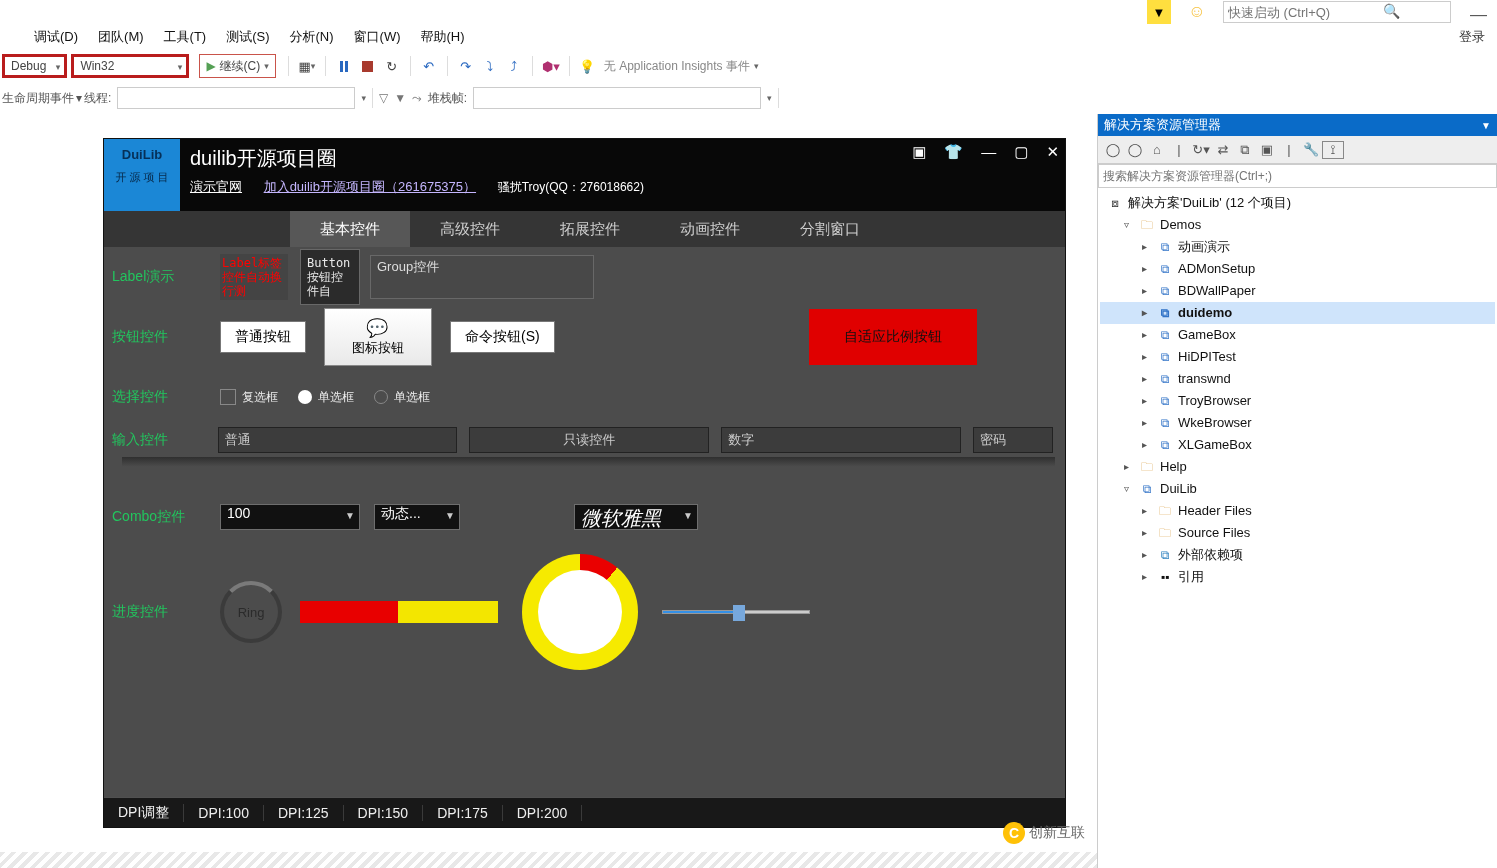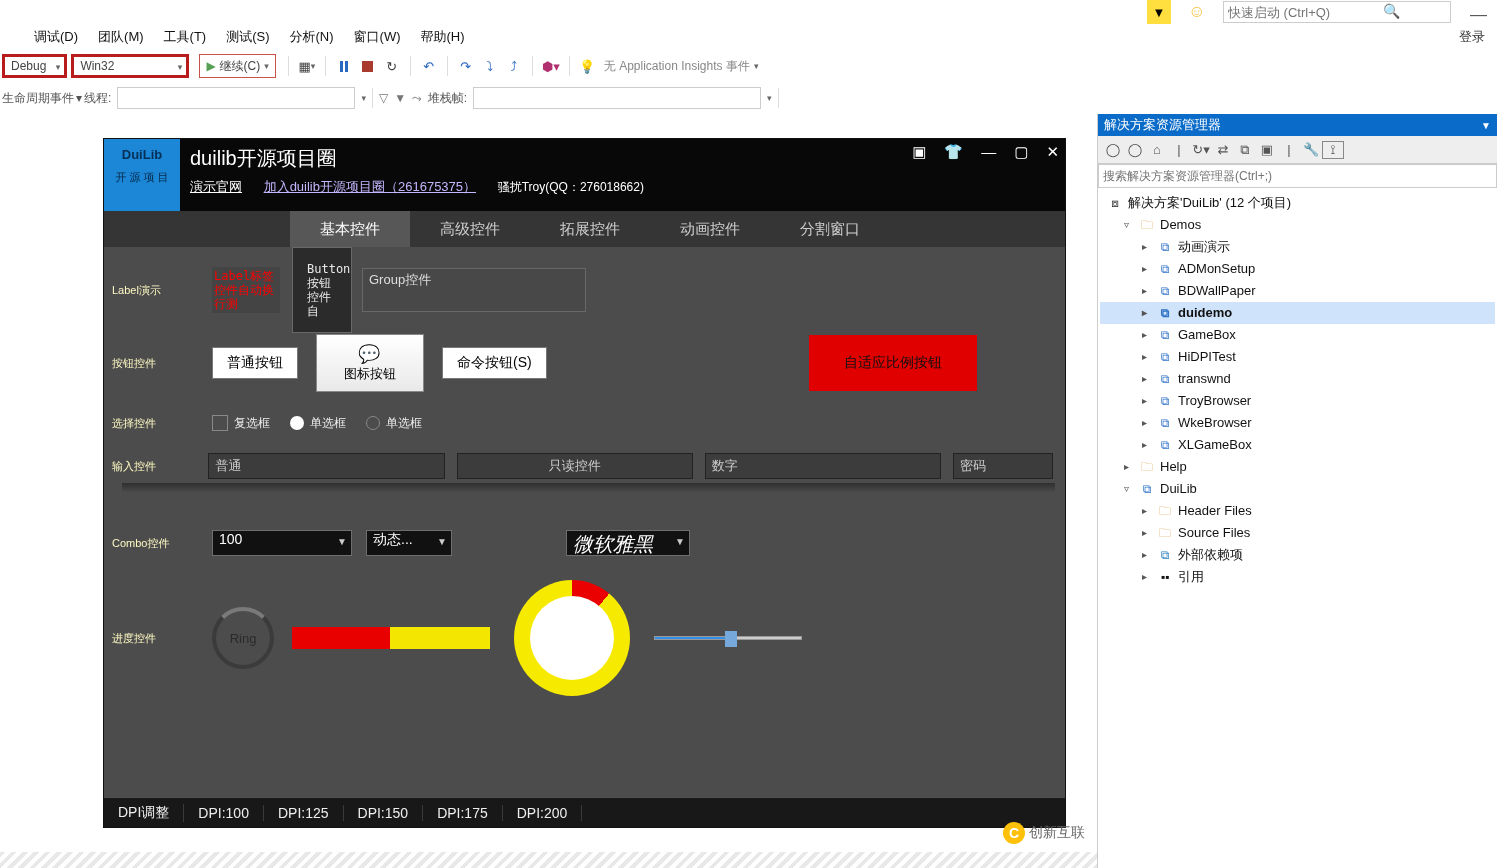--- a/index.html
+++ b/index.html
@@ -56,23 +56,23 @@
   .links .hot{color:#fff;font-size:12px}
   .win-ctrls{position:absolute;right:6px;top:4px;display:flex;gap:18px;color:#fff;font-size:15px}
 
   
   .app-tabs{height:36px;background:#353535;display:flex;padding-left:186px}
   .atab{width:120px;display:flex;align-items:center;justify-content:center;color:#cfcfcf;font-size:15px}
   .atab.active{background:#575757;color:#fff}
 
   .app-body{background:#4c4c4c;height:calc(100% - 72px - 36px - 30px);overflow:hidden;padding:0;color:#fff;font-size:14px}
   .row{display:flex;align-items:center;border-bottom:none;min-height:60px;padding-left:8px}
-  .row-label{width:86px;color:#fef9c3;font-size:11px;margin-right:14px}
+  .row-label{width:86px;color:#22c55e;font-size:14px;margin-right:22px}
   .label-demo{color:red;background:#444;width:68px;font-size:12px;font-family:monospace;padding:2px;line-height:14px}
-  .btn-demo{background:#2b2b2b;border:1px solid #686868;color:#e8e8e8;width:60px;font-size:12px;font-family:monospace;padding:14px;line-height:14px;margin-left:12px}
+  .btn-demo{background:#2b2b2b;border:1px solid #686868;color:#e8e8e8;width:60px;font-size:12px;font-family:monospace;padding:6px;line-height:14px;margin-left:12px}
   .grp{background:#484848;border:1px solid #686868;width:224px;height:44px;margin-left:10px;padding:2px 6px;font-size:13px;color:#ddd}
 
   .wbtn{background:#fff;border:1px solid #777;color:#000;padding:6px 14px;font-size:14px}
   .icon-btn{background:linear-gradient(#fff,#e9e9e9);border:1px solid #888;width:108px;height:58px;display:flex;flex-direction:column;align-items:center;justify-content:center;font-size:13px;margin:0 18px;color:#000}
   .chat-bubble{color:#f59e0b;font-size:18px}
   .redbig{background:#e00000;color:#111;width:168px;height:56px;display:flex;align-items:center;justify-content:center;font-size:14px;margin-left:auto;margin-right:88px}
 
   .chk{width:16px;height:16px;border:1px solid #888;margin-right:6px;display:inline-block}
   .rad{width:14px;height:14px;border-radius:50%;background:#fff;margin-right:6px;display:inline-block}
   .rad.empty{border:1px solid #888;background:transparent}
@@ -268,21 +268,21 @@
               <span>单选框</span>
             </div>
         </div>
 
         <div class="row" style="flex-direction:column;align-items:stretch">
           <div style="display:flex;align-items:center">
             <div class="row-label">输入控件</div>
             <input class="in" style="width: 246px;" value="普通">
             <input class="in" style="width: 246px; text-align: center;" value="只读控件">
             <input class="in" style="width: 246px;" value="数字">
-            <input class="in" style="width: 100px;" value="密码">
+            <input class="in" style="width: 80px;" value="密码">
           </div>
           <div class="hr"></div>
         </div>
 
         <div class="row">
           <div class="row-label">Combo控件</div>
           <div class="combo" style="width:140px">
               <span>100</span>
               <span class="tri">▼</span>
             </div>

